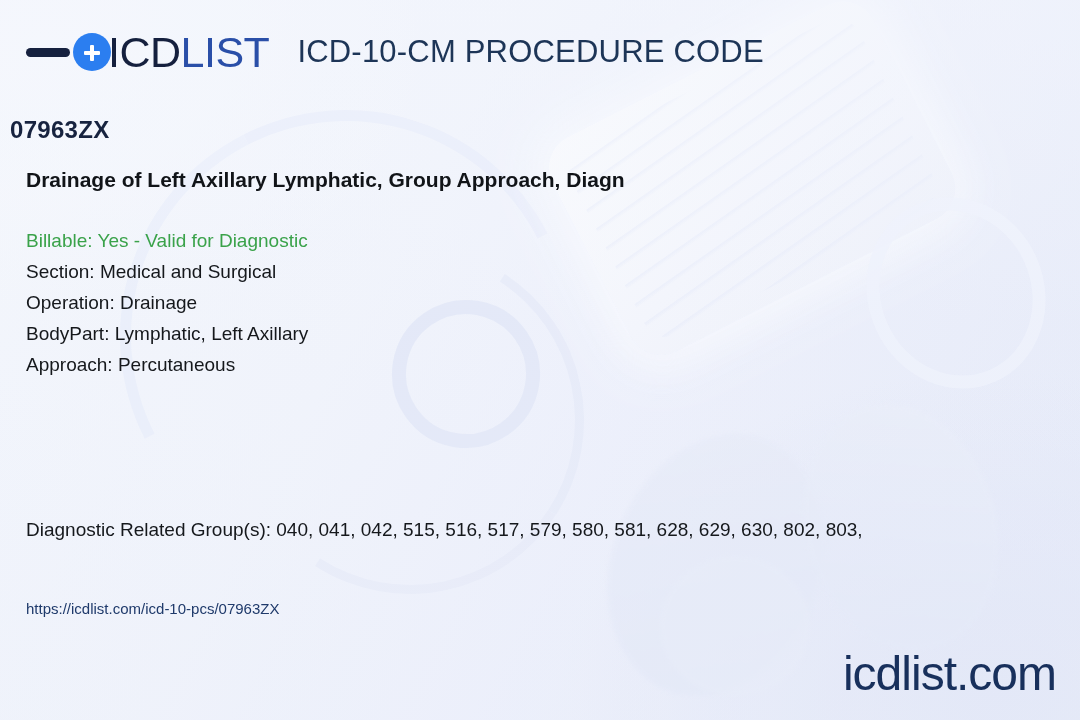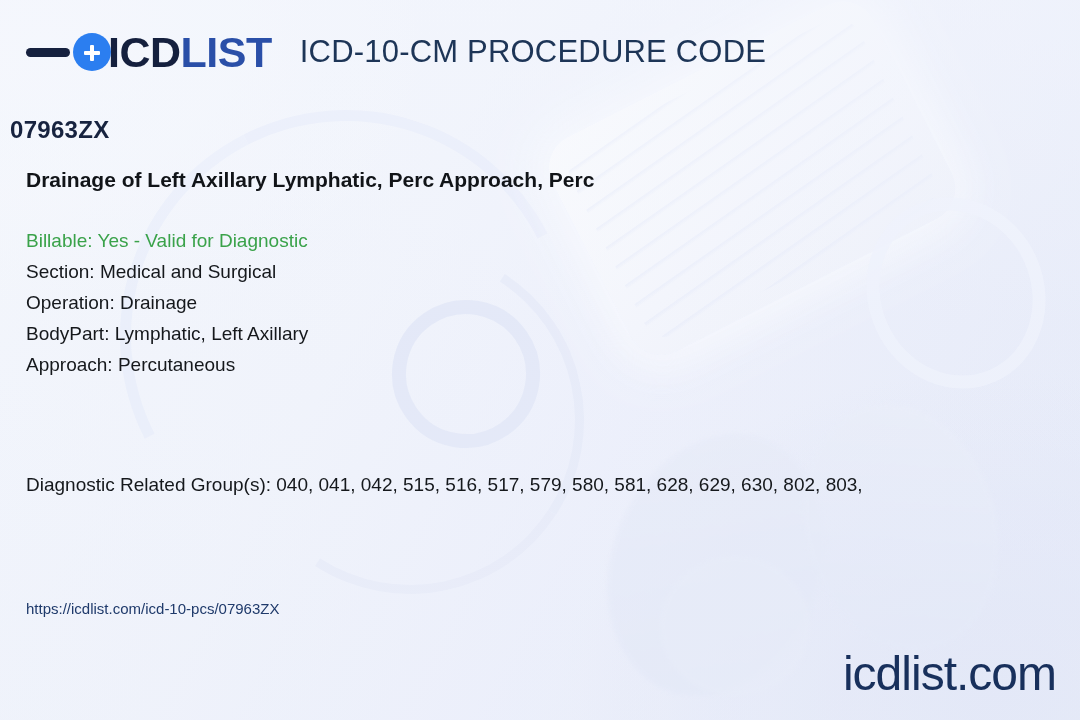--- a/index.html
+++ b/index.html
@@ -184,21 +184,21 @@
   .logo-plus::before {
     left: 11px; top: 17.5px;
     width: 16px; height: 4px;
   }
   .logo-plus::after {
     left: 17px; top: 11.5px;
     width: 4px; height: 16px;
   }
   .logo-text {
     font-size: 43px;
-    font-weight: bold;
+    font-weight: normal;
     letter-spacing: -0.5px;
     line-height: 1;
     margin-left: -4px;
   }
   .logo-icd { color: #15203e; }
   .logo-list { color: #2a4fa8; }
 
   .header-title {
     margin-left: 28px;
     font-size: 31px;
@@ -242,21 +242,21 @@
     white-space: nowrap;
   }
   .detail-line.billable {
     color: #3aa24a;
   }
 
   
   .drg {
     position: absolute;
     left: 26px;
-    top: 474px;
+    top: 519px;
     width: 1054px;
     font-size: 19px;
     color: #15181c;
     white-space: nowrap;
     overflow: hidden;
   }
 
   
   .url {
     position: absolute;
@@ -303,21 +303,21 @@
       <div class="logo">
         <span class="logo-dash"></span>
         <span class="logo-plus"></span>
         <span class="logo-text"><span class="logo-icd">ICD</span><span class="logo-list">LIST</span></span>
       </div>
       <div class="header-title">ICD-10-CM PROCEDURE CODE</div>
     </div>
 
     <div class="code">07963ZX</div>
 
-    <div class="description">Drainage of Left Axillary Lymphatic, Perc Approach, Perc</div>
+    <div class="description">Drainage of Left Axillary Lymphatic, Group Approach, Diagn</div>
 
     <div class="details">
       <div class="detail-line billable">Billable: Yes - Valid for Diagnostic</div>
       <div class="detail-line">Section: Medical and Surgical</div>
       <div class="detail-line">Operation: Drainage</div>
       <div class="detail-line">BodyPart: Lymphatic, Left Axillary</div>
       <div class="detail-line">Approach: Percutaneous</div>
     </div>
 
     <div class="drg">Diagnostic Related Group(s): 040, 041, 042, 515, 516, 517, 579, 580, 581, 628, 629, 630, 802, 803,</div>

